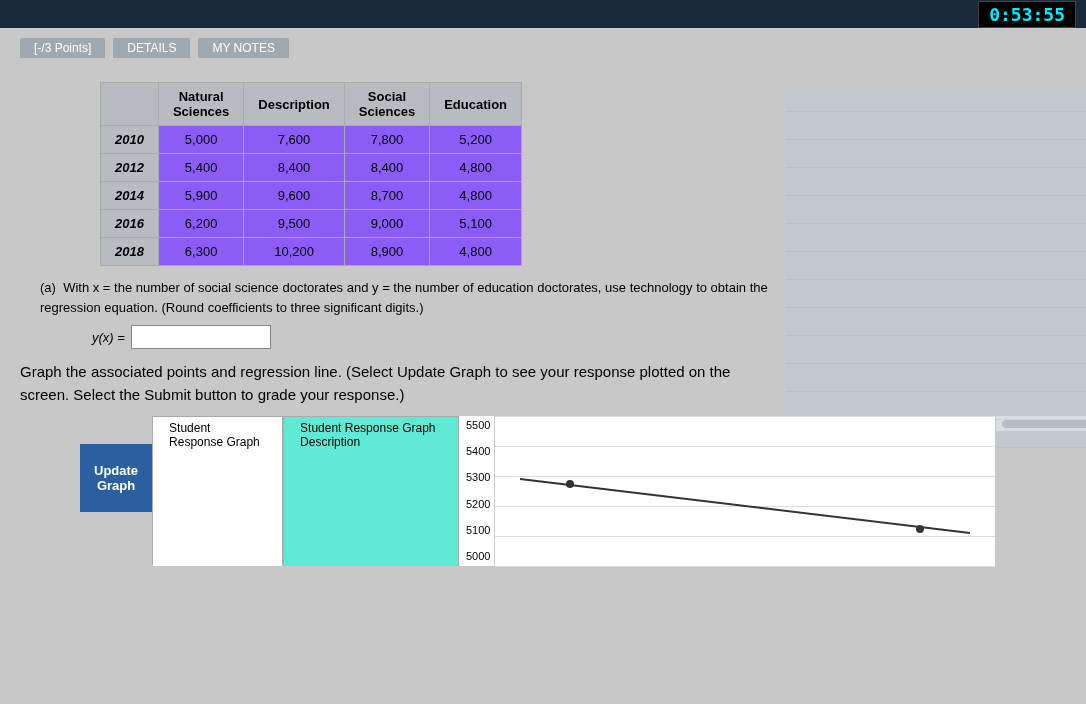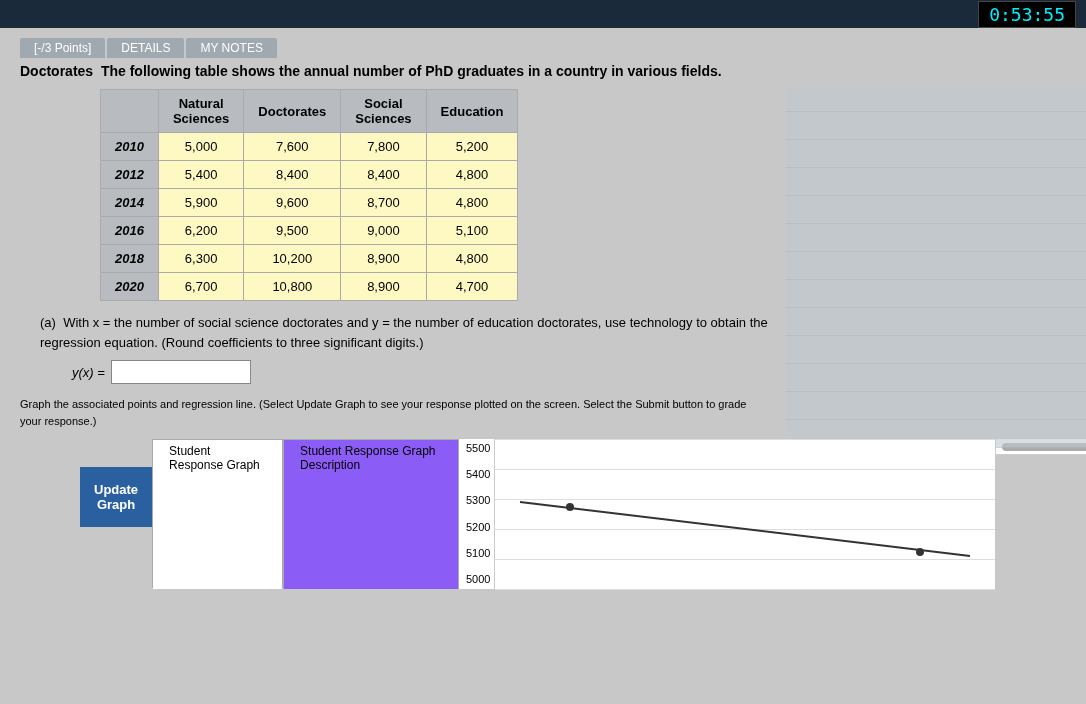--- a/index.html
+++ b/index.html
@@ -21,39 +21,39 @@
       align-items: center;
       background: #1a2a3a;
       padding: 4px 10px;
       height: 28px;
     }
     .timer {
       background: #000;
       color: #00eeff;
       font-family: monospace;
       font-size: 18px;
-      font-weight: normal;
+      font-weight: bold;
       padding: 2px 10px;
       border: 1px solid #444;
     }
 
     
     .main-content {
       background: #c8c8c8;
       margin: 0;
       padding: 10px 20px;
       min-height: 676px;
       position: relative;
     }
 
     
     .nav-tabs {
       display: flex;
-      gap: 2px;
-      margin-bottom: 5px;
+      gap: 8px;
+      margin-bottom: 24px;
     }
     .nav-tab {
       background: #a0a8b0;
       color: #fff;
       padding: 3px 14px;
       font-size: 12px;
       cursor: pointer;
       border-radius: 2px 2px 0 0;
     }
 
@@ -65,21 +65,21 @@
     }
     .section-title span.label {
       font-weight: bold;
     }
 
     
     .data-table {
       border-collapse: collapse;
       margin-left: 80px;
       margin-bottom: 12px;
-      background: #fef9c3;
+      background: #8b5cf6;
       padding-left: 30px;
     }
     .data-table th, .data-table td {
       border: 1px solid #aaa;
       padding: 6px 14px;
       text-align: center;
       font-size: 13px;
     }
     .data-table th {
       background: #b8bcc0;
@@ -113,39 +113,39 @@
       font-size: 13px;
       margin-bottom: 8px;
       line-height: 1.5;
       max-width: 750px;
       margin-left: 20px;
     }
     .input-row {
       display: flex;
       align-items: center;
       margin-bottom: 12px;
-      margin-left: 52px;
+      margin-left: 72px;
     }
     .input-label {
       font-size: 13px;
       margin-right: 6px;
       font-style: italic;
     }
     .answer-input {
       width: 140px;
       height: 24px;
       border: 1px solid #888;
       background: #fff;
       padding: 2px 4px;
       font-size: 13px;
     }
 
     
     .graph-instructions {
-      font-size: 11px;
+      font-size: 15px;
       max-width: 730px;
       line-height: 1.5;
       margin-bottom: 10px;
     }
 
     
     .graph-section {
       display: flex;
       gap: 0;
       margin-left: 60px;
@@ -155,35 +155,35 @@
     
     .update-graph-btn {
       background: #2a5fa0;
       color: #fff;
       border: none;
       padding: 10px 14px;
       font-size: 13px;
       font-weight: bold;
       cursor: pointer;
       width: 90px;
-      height: 60px;
+      height: 68px;
       text-align: center;
       align-self: flex-start;
       margin-top: 28px;
     }
 
     
     .graph-tabs {
       display: flex;
       gap: 0;
     }
     .graph-tab {
       padding: 4px 16px;
       border: 1px solid #aaa;
-      background: #8b5cf6;
+      background: #5eead4;
       font-size: 12px;
       cursor: pointer;
       border-bottom: none;
     }
     .graph-tab.active {
       background: #fff;
       border-bottom: 1px solid #fff;
     }
 
     .graph-container {
@@ -247,31 +247,27 @@
 <div class="main-content">
 
   <div class="nav-tabs">
     <div class="nav-tab">[-/3 Points]</div>
     <div class="nav-tab">DETAILS</div>
     <div class="nav-tab">MY NOTES</div>
   </div>
 
   <div class="graph-overlay"></div>
 
-  <p class="section-title">
-    <span class="label">Doctorates</span>
-    &nbsp;<span>The following table shows the annual number of PhD graduates in a country in various fields.</span>
-  </p>
 
   <table class="data-table">
     <thead>
       <tr>
         <th></th>
         <th>Natural<br>Sciences</th>
-        <th>Doctorates</th>
+        <th>Description</th>
         <th>Social<br>Sciences</th>
         <th>Education</th>
       </tr>
     </thead>
     <tbody>
       <tr>
         <td class="year-col">2010</td>
         <td>5,000</td>
         <td>7,600</td>
         <td>7,800</td>
@@ -297,27 +293,20 @@
         <td>9,500</td>
         <td>9,000</td>
         <td>5,100</td>
       </tr>
       <tr>
         <td class="year-col">2018</td>
         <td>6,300</td>
         <td>10,200</td>
         <td>8,900</td>
         <td>4,800</td>
-      </tr>
-      <tr>
-        <td class="year-col">2020</td>
-        <td>6,700</td>
-        <td>10,800</td>
-        <td>8,900</td>
-        <td>4,700</td>
       </tr>
     </tbody>
   </table>
 
   <p class="part-label">
     <span>(a)</span>
     &nbsp;<span>With x = the number of social science doctorates and y = the number of education doctorates, use technology to obtain the regression equation. (Round coefficients to three significant digits.)</span>
   </p>
 
   <div class="input-row">

